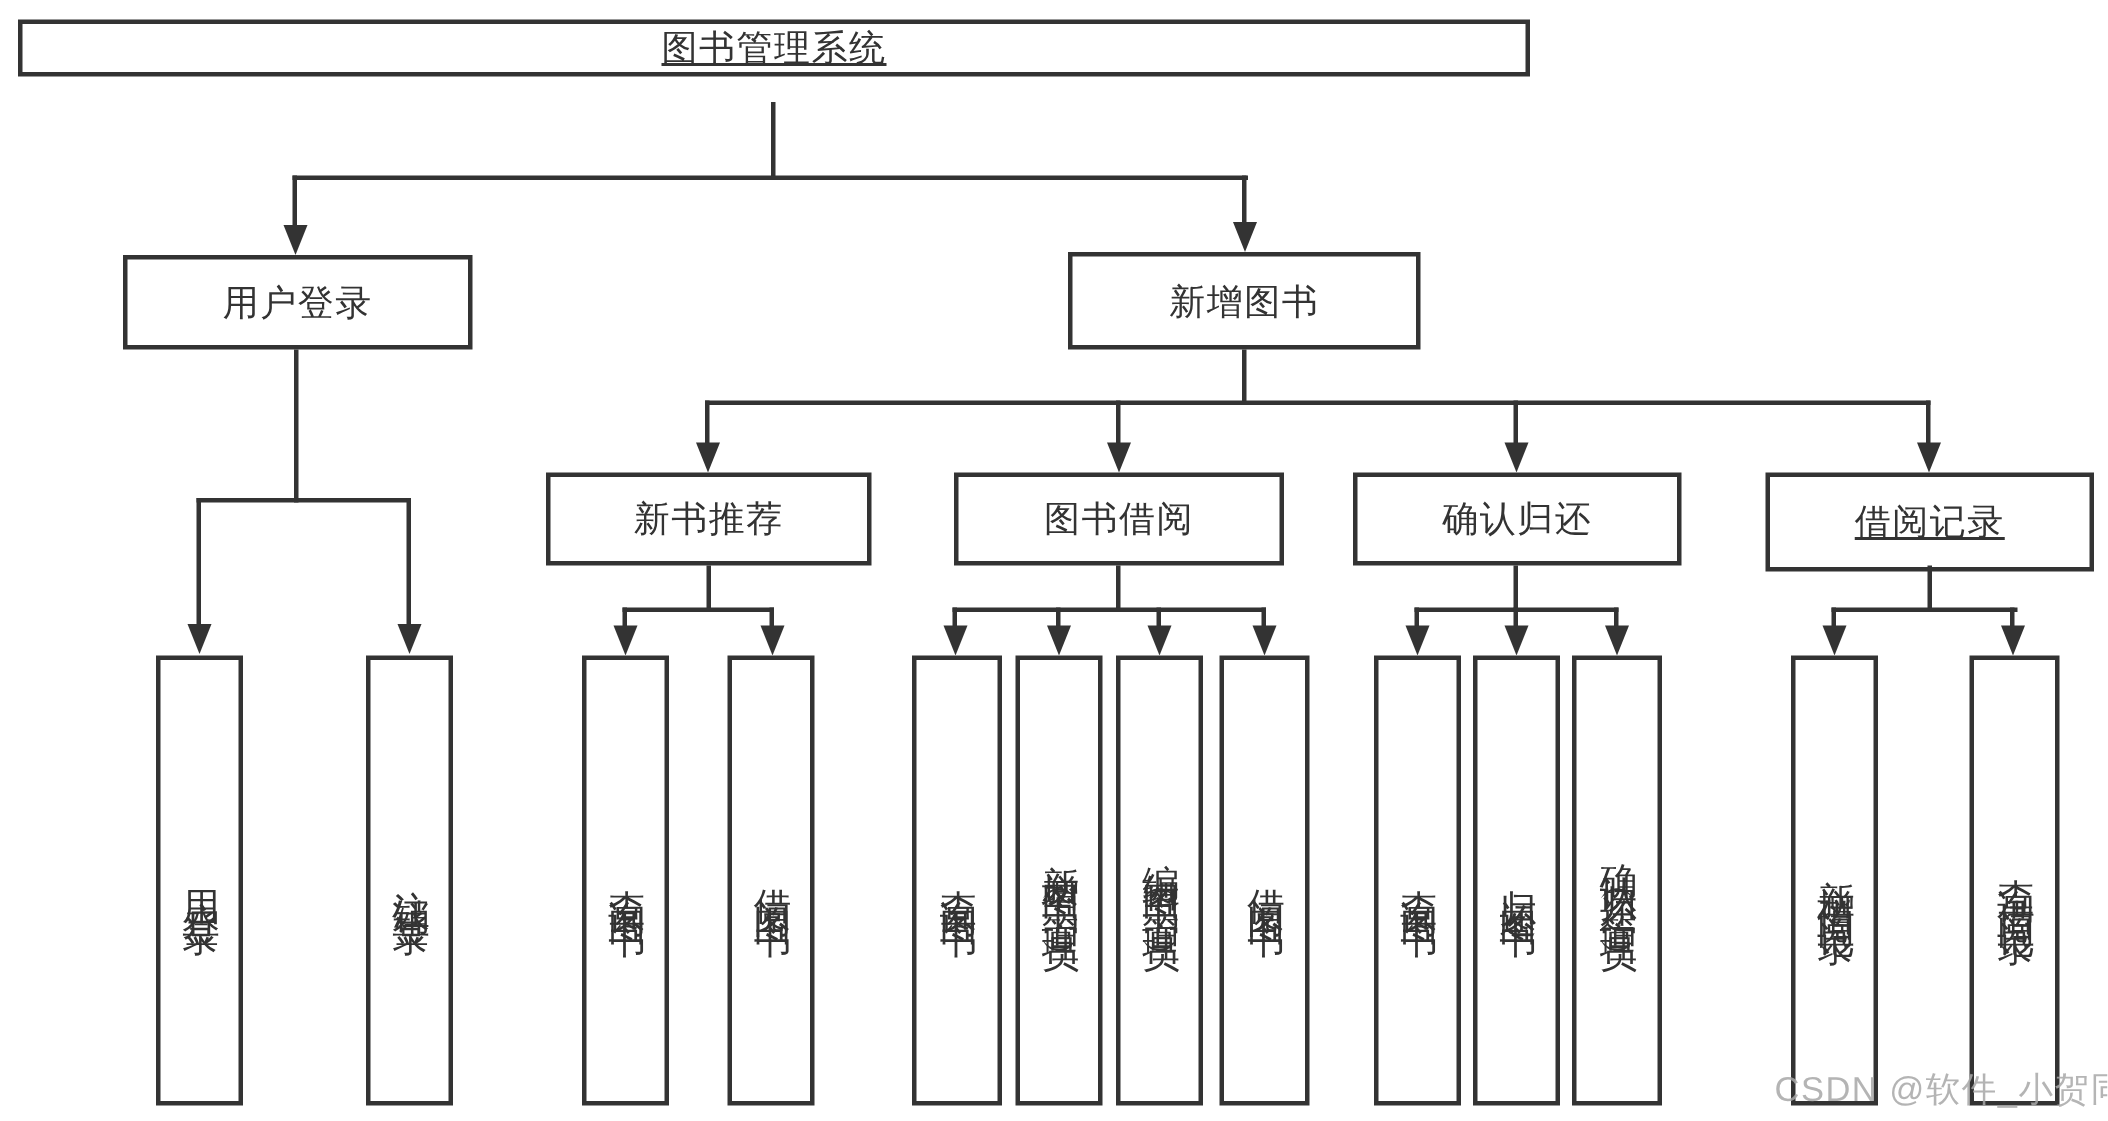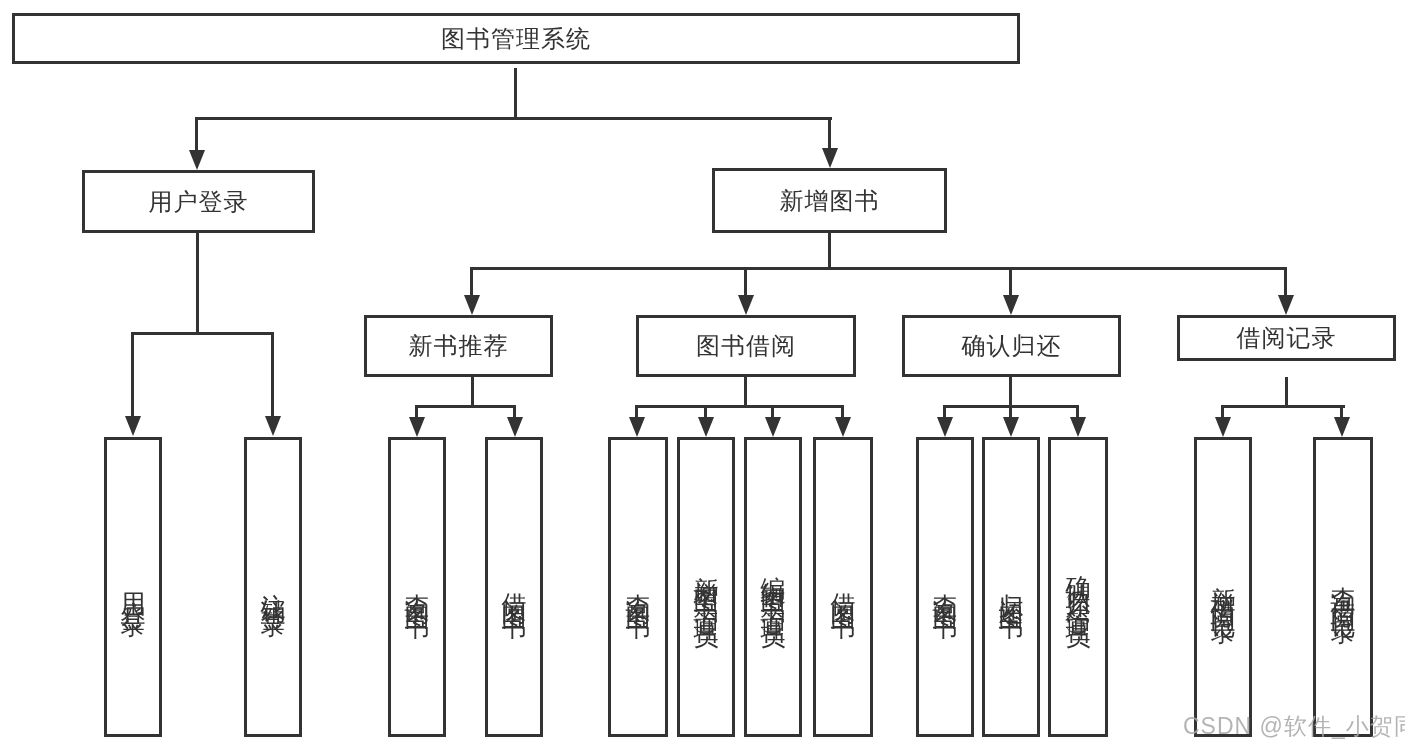--- a/index.html
+++ b/index.html
@@ -26,21 +26,21 @@
   .watermark{
     position:absolute;left:1183px;top:711px;font-size:23px;white-space:nowrap;
     color:var(--watermark,#aaa);opacity:.85;z-index:10;letter-spacing:1px;
   }
 </style>
 </head>
 <body>
 
 <div class="canvas">
 
-  <div class="node" style="left:12px;top:13px;width:1008px;height:51px;">
+  <div class="node" style="left:12px;top:13px;width:1008px;height:38px;text-decoration:underline;">
     <span>图书管理系统</span>
   </div>
 
   <div class="lv" style="left:514px;top:68px;height:52px;"></div>
   <div class="lh" style="left:195px;top:117px;width:637px;"></div>
   <div class="as" style="left:195px;top:117px;height:34px;"></div>
   <div class="ah" style="left:189px;top:150px;"></div>
   <div class="as" style="left:828px;top:117px;height:32px;"></div>
   <div class="ah" style="left:822px;top:148px;"></div>
 
@@ -62,30 +62,30 @@
   <div class="lh" style="left:470px;top:267px;width:817px;"></div>
   <div class="as" style="left:470px;top:267px;height:30px;"></div>
   <div class="ah" style="left:464px;top:295px;"></div>
   <div class="as" style="left:744px;top:267px;height:30px;"></div>
   <div class="ah" style="left:738px;top:295px;"></div>
   <div class="as" style="left:1009px;top:267px;height:30px;"></div>
   <div class="ah" style="left:1003px;top:295px;"></div>
   <div class="as" style="left:1284px;top:267px;height:30px;"></div>
   <div class="ah" style="left:1278px;top:295px;"></div>
 
-  <div class="node" style="left:364px;top:315px;width:189px;height:62px;">
+  <div class="node" style="left:364px;top:315px;width:217px;height:62px;">
     <span>新书推荐</span>
   </div>
   <div class="node" style="left:636px;top:315px;width:220px;height:62px;">
     <span>图书借阅</span>
   </div>
   <div class="node" style="left:902px;top:315px;width:219px;height:62px;">
     <span>确认归还</span>
   </div>
-  <div class="node" style="left:1177px;top:315px;width:219px;height:46px;">
+  <div class="node" style="left:1177px;top:315px;width:219px;height:66px;text-decoration:underline;">
     <span>借阅记录</span>
   </div>
 
   <div class="lv" style="left:471px;top:377px;height:31px;"></div>
   <div class="lh" style="left:415px;top:405px;width:101px;"></div>
   <div class="as" style="left:415px;top:405px;height:13px;"></div>
   <div class="ah" style="left:409px;top:417px;"></div>
   <div class="as" style="left:513px;top:405px;height:13px;"></div>
   <div class="ah" style="left:507px;top:417px;"></div>
 

